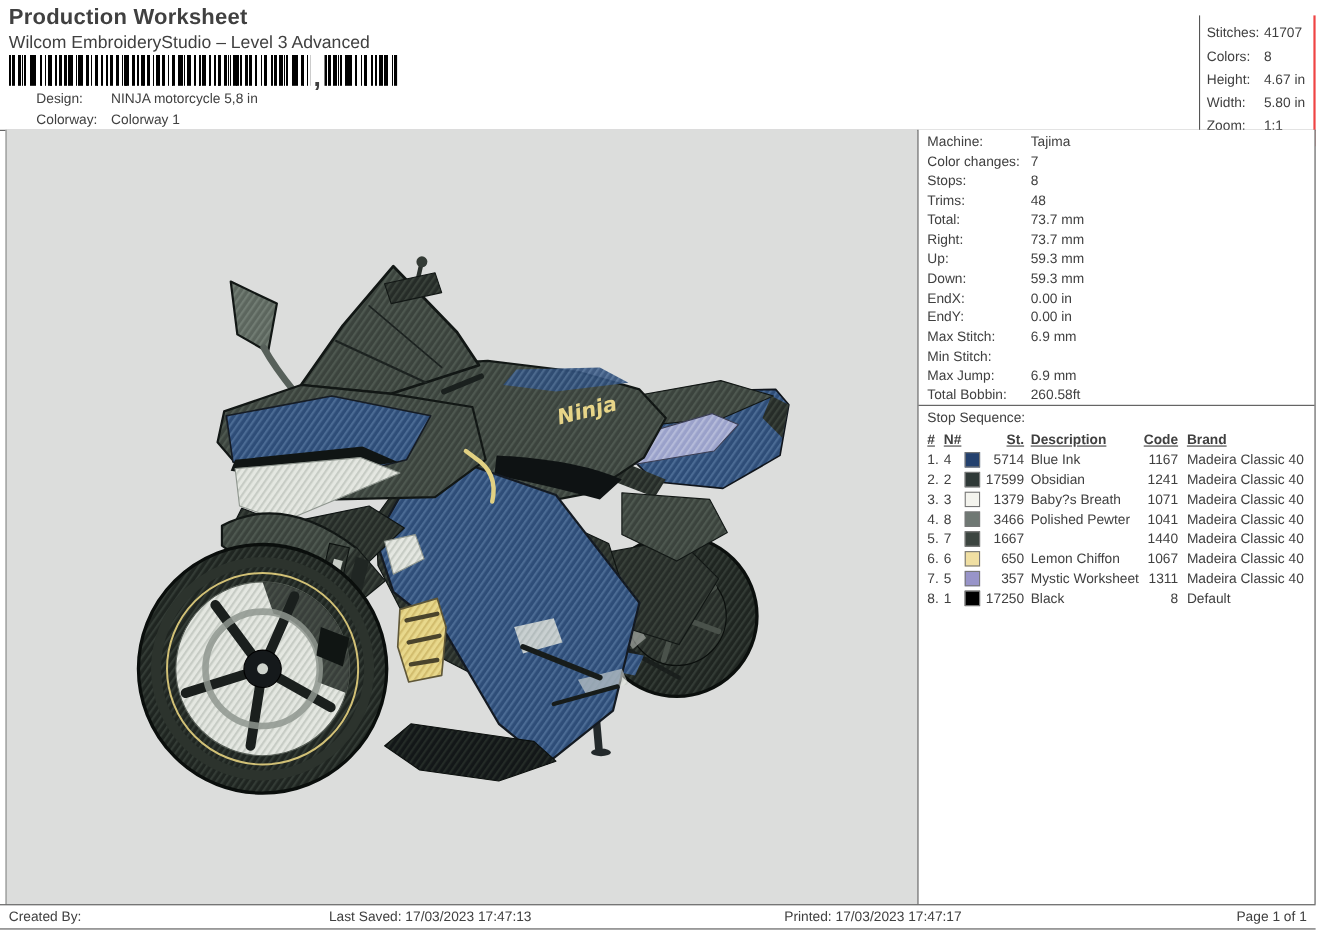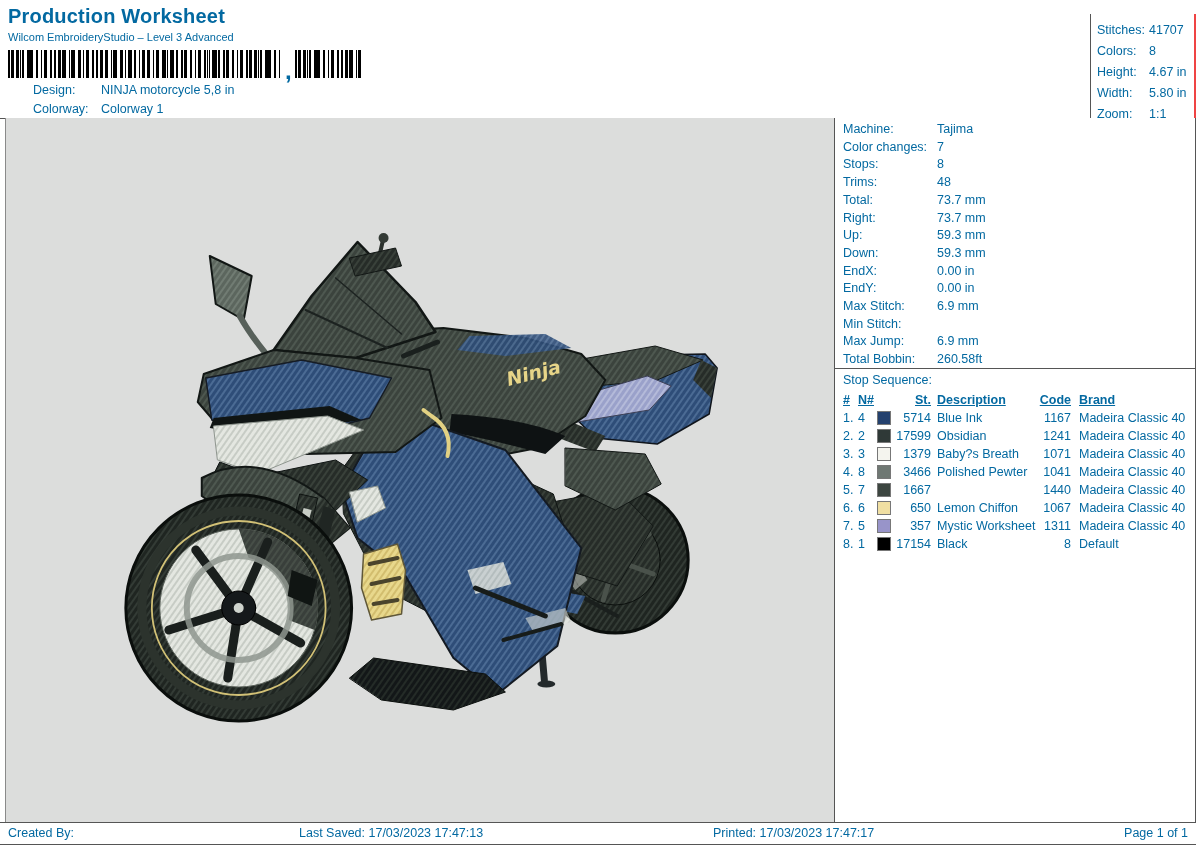--- a/index.html
+++ b/index.html
@@ -1,21 +1,21 @@
 <!DOCTYPE html>
 <html><head>
 <meta charset="utf-8">
 <style>
   html,body{margin:0;padding:0;background:#fff;}
   #page{position:relative;width:1200px;height:848px;background:#ffffff;
-        font-family:"Liberation Sans", sans-serif;color:#0369a1;overflow:hidden;}
+        font-family:"Liberation Sans", sans-serif;color:#404040;overflow:hidden;}
   .abs{position:absolute;}
   
   #title{left:8px;top:5px;font-size:20px;font-weight:bold;letter-spacing:.2px;}
-  #subtitle{left:8px;top:31px;font-size:11px;}
+  #subtitle{left:8px;top:31px;font-size:16px;}
   #barcode{left:8px;top:50px;height:28px;display:flex;align-items:flex-end;}
   .bars{height:28px;background-color:#fff;background-image:
       repeating-linear-gradient(90deg,#000 0 2px,rgba(0,0,0,0) 2px 5px,#000 5px 6px,rgba(0,0,0,0) 6px 8px,#000 8px 11px,rgba(0,0,0,0) 11px 14px),
       repeating-linear-gradient(90deg,rgba(0,0,0,0) 0 3px,#000 3px 5px,rgba(0,0,0,0) 5px 12px,#000 12px 13px,rgba(0,0,0,0) 13px 17px);}
   #bars1{width:274px;}
   #bars2{width:66px;}
   #bc-comma{font-size:24px;font-weight:bold;line-height:14px;margin:0 3px;}
   .hrow{left:8px;font-size:12.5px;display:flex;}
   .hrow .hlabel{width:68px;margin-left:25px;}
   #design-row{top:83px;}
@@ -398,21 +398,21 @@
      <span class="c-sw"><span class="swatch" style="background:#9894c9"></span></span>
      <span class="c-st">357</span>
      <span class="c-desc">Mystic Worksheet</span>
      <span class="c-code">1311</span>
      <span class="c-brand">Madeira Classic 40</span>
         </div>
         <div class="srow">
      <span class="c-num">8.</span>
      <span class="c-n">1</span>
      <span class="c-sw"><span class="swatch" style="background:#000000"></span></span>
-     <span class="c-st">17154</span>
+     <span class="c-st">17250</span>
      <span class="c-desc">Black</span>
      <span class="c-code">8</span>
      <span class="c-brand">Default</span>
         </div>
       </div>
   </div>
 
   <div class="abs" id="footer">
     <span id="ft-created">Created By:</span>
     <span id="ft-saved">Last Saved: 17/03/2023 17:47:13</span>

